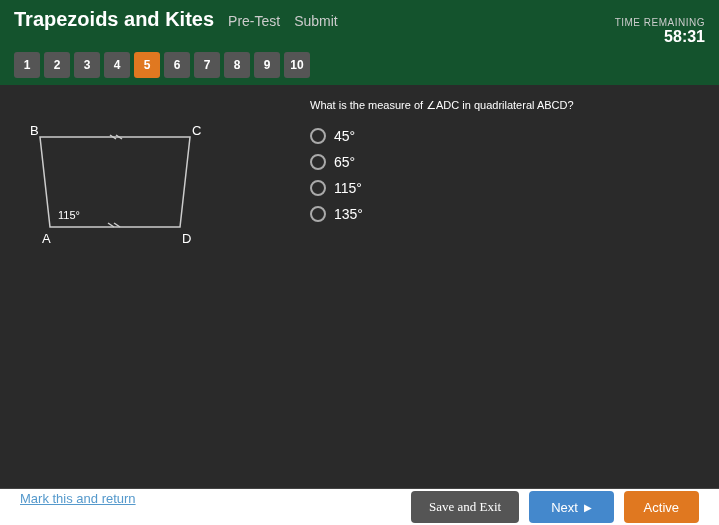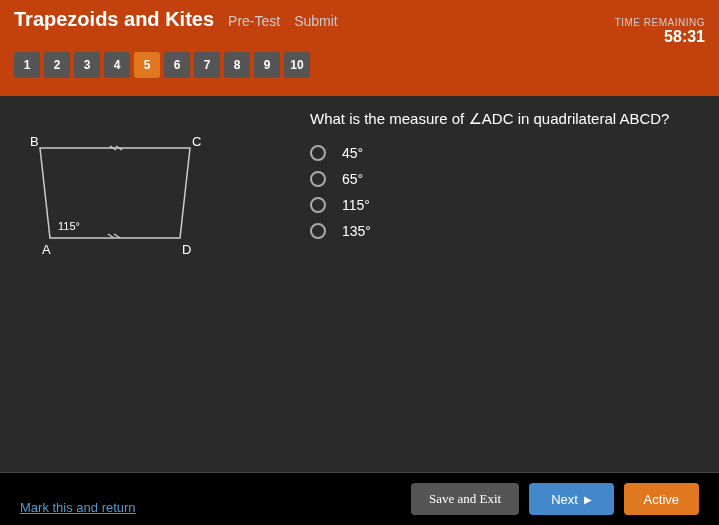--- a/index.html
+++ b/index.html
@@ -32,22 +32,22 @@
       position: relative;
       z-index: 1;
       width: 719px;
       height: 525px;
       display: flex;
       flex-direction: column;
     }
 
     
     .header {
-      background: #c2410c;
-      padding: 8px 14px 12px 14px;
+      background: #14532d;
+      padding: 8px 14px 1px 14px;
     }
 
     .title-row {
       display: flex;
       align-items: baseline;
       gap: 14px;
       margin-bottom: 6px;
     }
 
     .page-title {
@@ -140,57 +140,57 @@
     
     .question-area {
       flex: 1;
       display: flex;
       flex-direction: column;
       gap: 14px;
     }
 
     .question-text {
       color: #ffffff;
-      font-size: 15px;
+      font-size: 11px;
       line-height: 1.5;
     }
 
     .answer-options {
       display: flex;
       flex-direction: column;
       gap: 10px;
     }
 
     .answer-option {
       display: flex;
       align-items: center;
-      gap: 16px;
+      gap: 8px;
       cursor: pointer;
     }
 
     .radio-circle {
       width: 16px;
       height: 16px;
       border-radius: 50%;
       border: 2px solid #aaaaaa;
       background: transparent;
       flex-shrink: 0;
     }
 
     .option-label {
       color: #ffffff;
       font-size: 14px;
     }
 
     
     .footer {
-      background: #000000;
-      padding: 10px 20px;
-      display: flex;
-      align-items: flex-end;
+      background: #ffffff;
+      padding: 2px 20px;
+      display: flex;
+      align-items: flex-start;
       justify-content: space-between;
       border-top: 1px solid #444;
     }
 
     .mark-return-link {
       color: #5599cc;
       font-size: 13px;
       text-decoration: underline;
       cursor: pointer;
       background: none;

